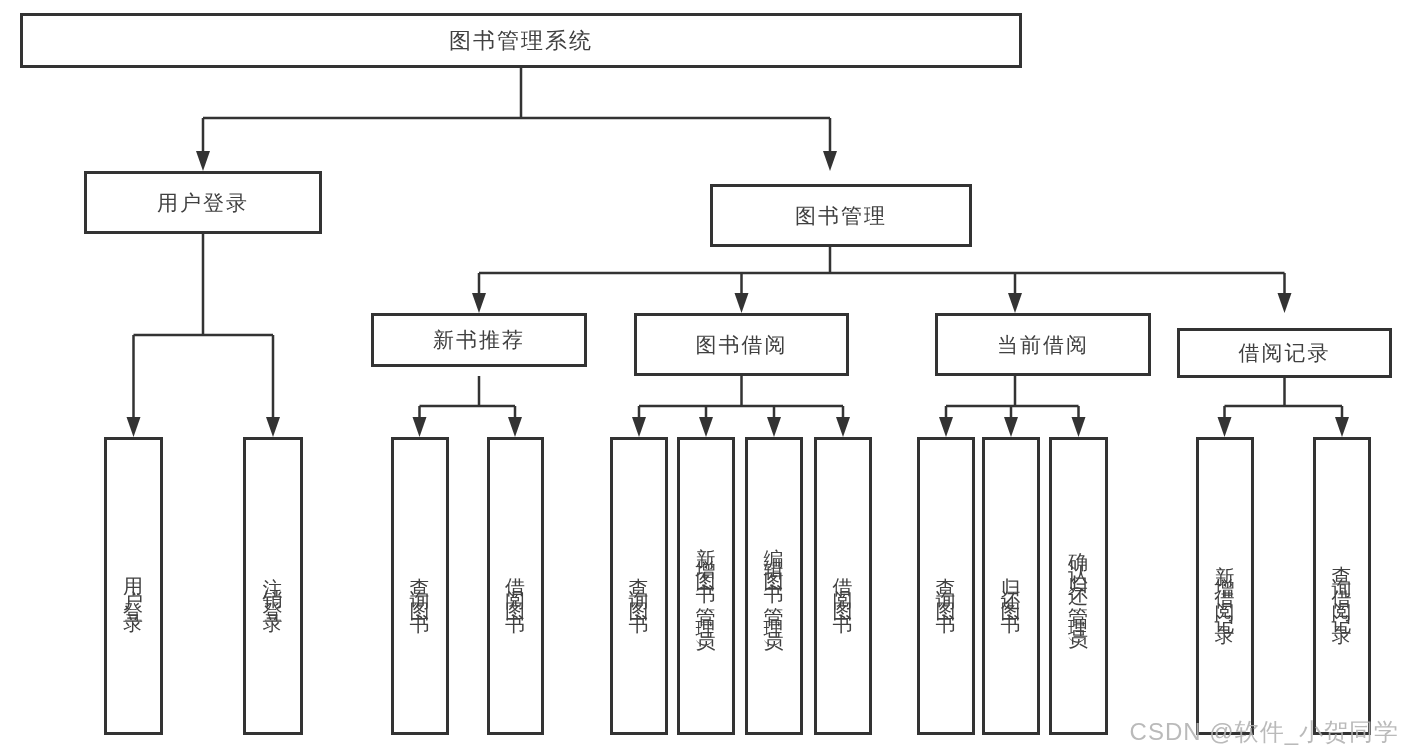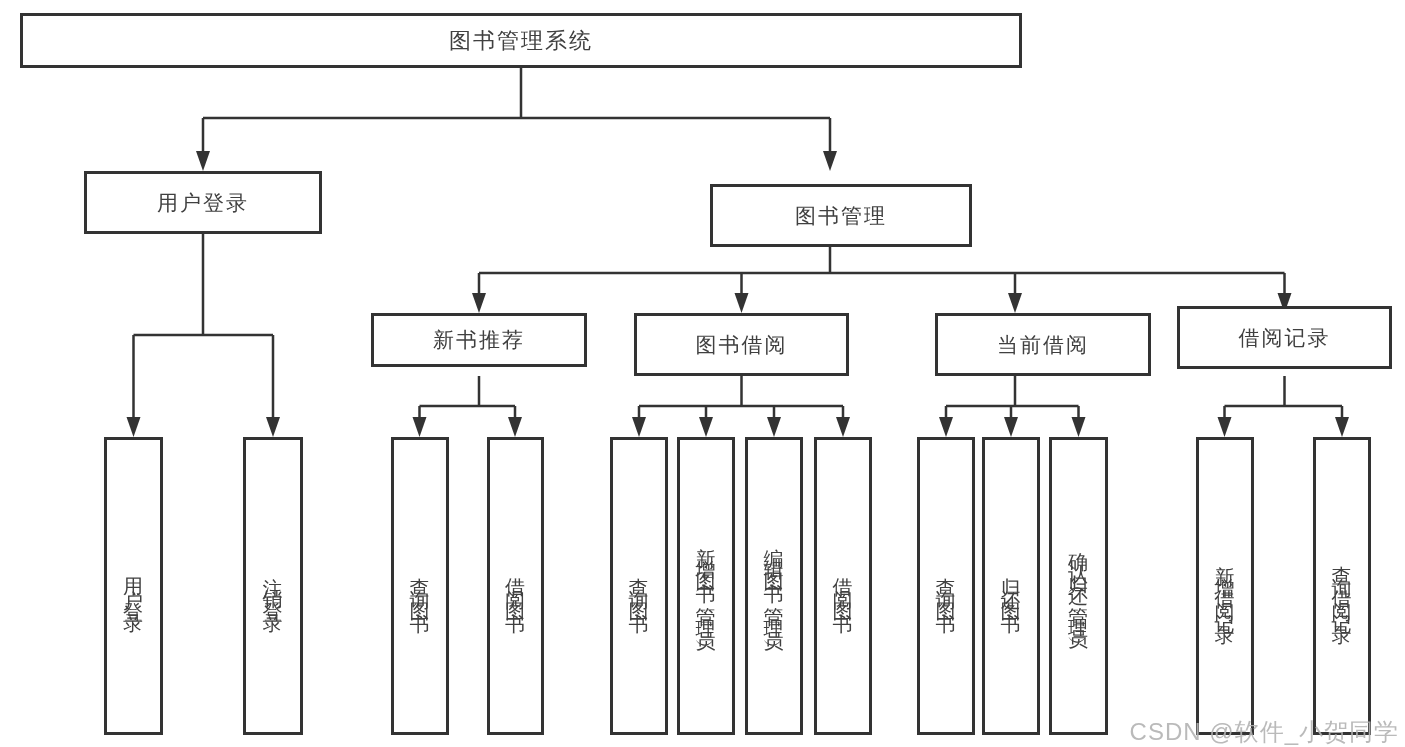--- a/index.html
+++ b/index.html
@@ -92,21 +92,21 @@
 
   <div class="box h" style="left:371px; top:313px; width:216px; height:54px;">
     <span>新书推荐</span>
   </div>
   <div class="box h" style="left:634px; top:313px; width:215px; height:63px;">
     <span>图书借阅</span>
   </div>
   <div class="box h" style="left:907px; top:313px; width:216px; height:63px;margin-left:28px;">
     <span>当前借阅</span>
   </div>
-  <div class="box h" style="left:1177px; top:306px; width:215px; height:63px;">
+  <div class="box h" style="left:1177px; top:328px; width:215px; height:50px;">
     <span>借阅记录</span>
   </div>
 
   <div class="box v" style="left:104px; top:437px; width:59px; height:298px;">
     <span>用户登录</span>
   </div>
   <div class="box v" style="left:243px; top:437px; width:60px; height:298px;">
     <span>注销登录</span>
   </div>
 

